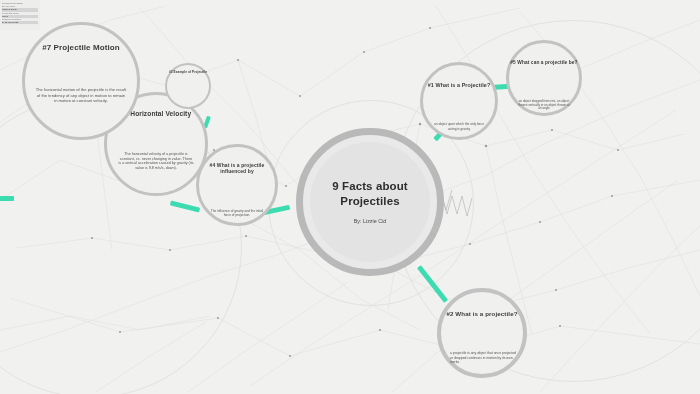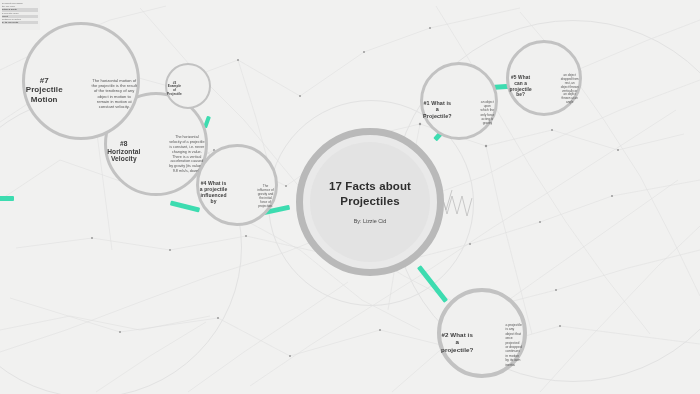--- a/index.html
+++ b/index.html
@@ -28,21 +28,21 @@
     height: 394px;
     pointer-events: none;
   }
 
   
   .node {
     position: absolute;
     border-radius: 50%;
     box-sizing: border-box;
     display: flex;
-    flex-direction: row;
+    flex-direction: column;
     align-items: center;
     justify-content: flex-start;
     text-align: center;
     background: #f0f0ef;
     gap: 28px;
   }
   .node .ttl {
     font-weight: bold;
     color: #3b3b3b;
     letter-spacing: .1px;
@@ -320,21 +320,21 @@
     </div>
   </div>
 
   <div class="node" id="node-4">
     <div class="ttl">#4 What is a projectile influenced by</div>
     <div class="body">The influence of gravity and the initial force of projection.</div>
   </div>
 
   <div class="node" id="main-node">
     <div class="inner">
-      <div class="ttl">17 Facts about Projectiles</div>
+      <div class="ttl">9 Facts about Projectiles</div>
       <div class="body">By: Lizzie Cid</div>
     </div>
   </div>
 
   <div class="node" id="node-1">
     <div class="ttl">#1 What is a Projectile?</div>
     <div class="body">an object upon which the only force acting is gravity</div>
   </div>
 
   <div class="node" id="node-5">

